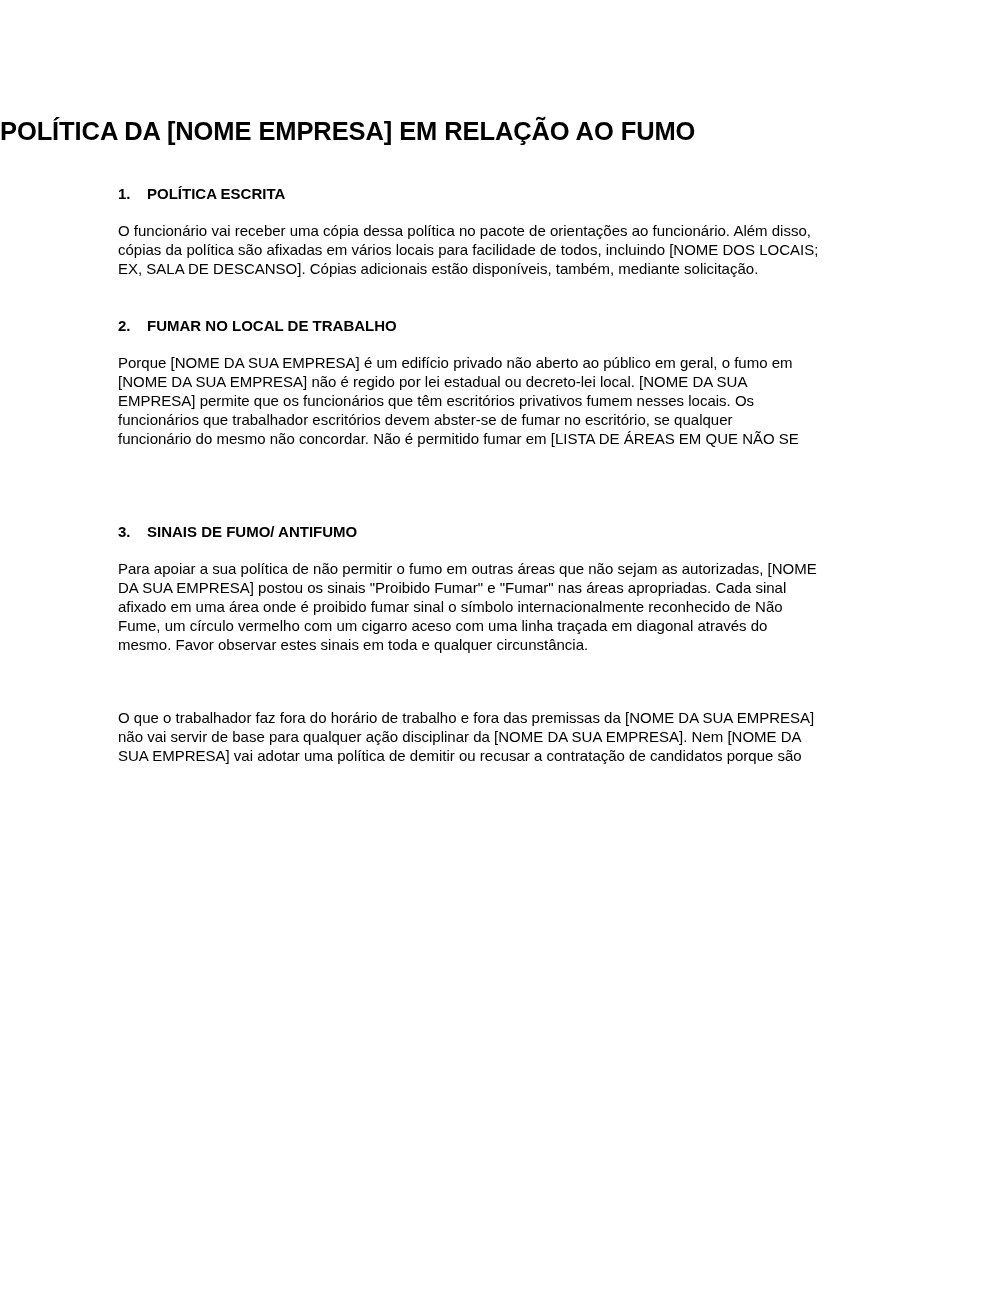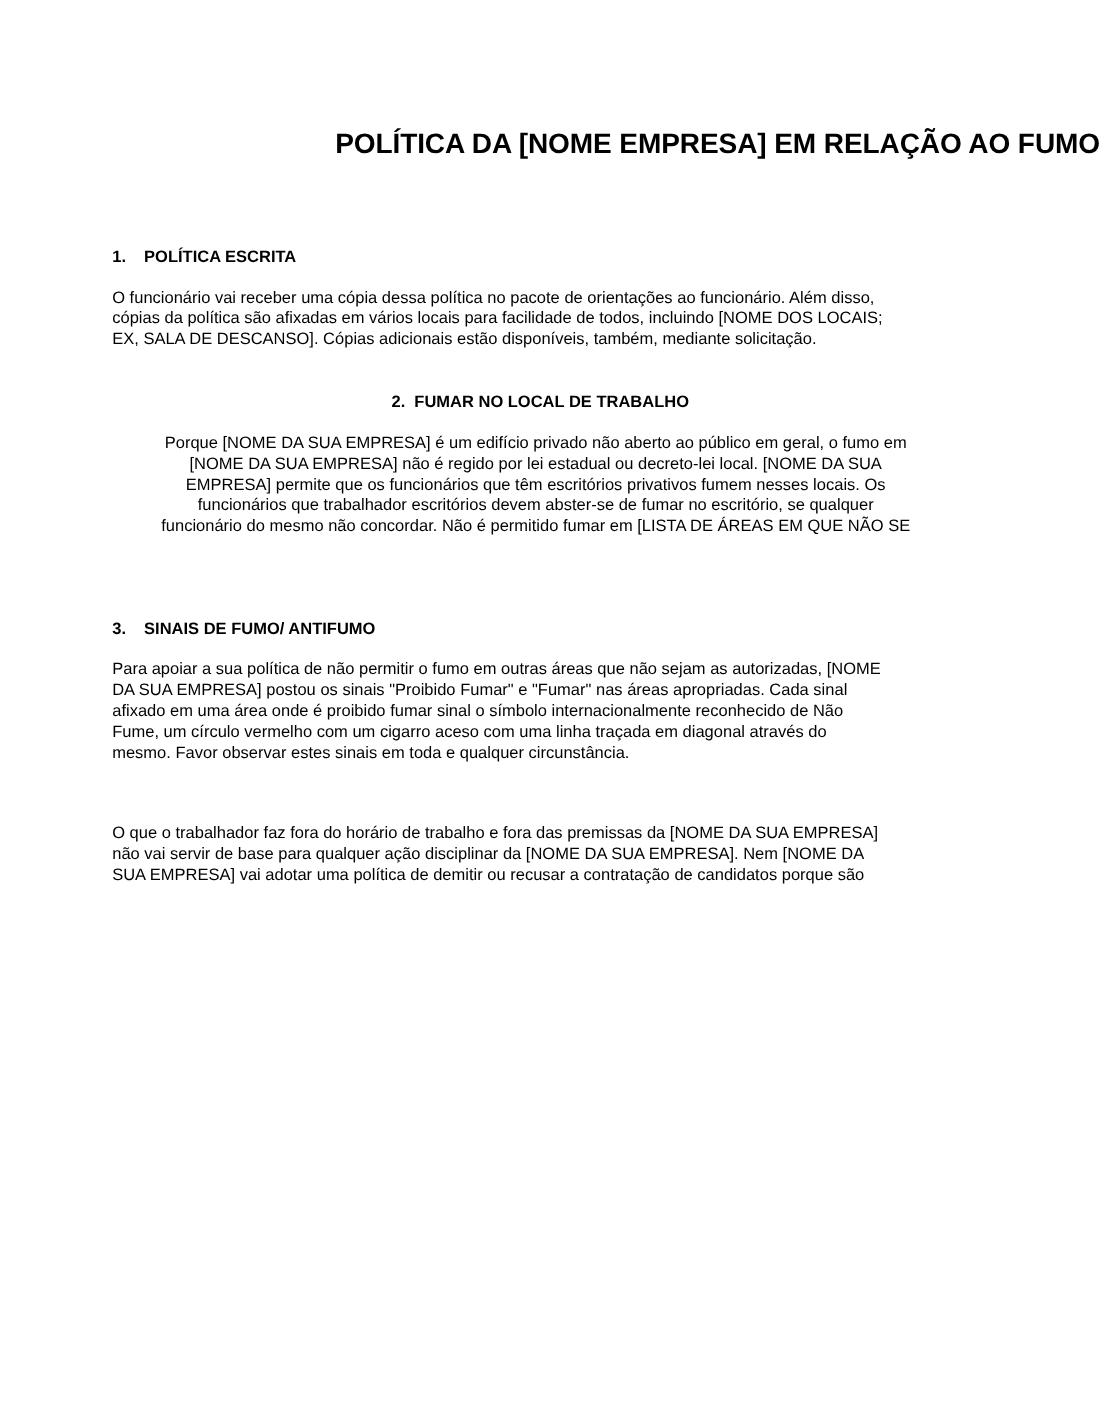--- a/index.html
+++ b/index.html
@@ -1,21 +1,21 @@
 <!DOCTYPE html>
 <html><head>
   <meta charset="utf-8">
   <style>
     html, body { margin: 0; padding: 0; background: #ffffff; }
     body { width: 1000px; height: 1290px; position: relative; overflow: hidden;
            font-family: "Liberation Sans", sans-serif; color: #000; }
     .page { position: absolute; left: 0; top: 0; width: 1000px; height: 1290px; }
-    .title { position: absolute; left: 0; width: 1000px; top: 117px; text-align: right;
+    .title { position: absolute; left: 0; width: 1000px; top: 117px; text-align: left;
              font-weight: bold; font-size: 25.5px; letter-spacing: -0.1px; margin: 0; }
-    .section { position: absolute; left: 102px; width: 770px; margin-top: 40px; }
+    .section { position: absolute; left: 118px; width: 770px; }
     .heading { font-weight: bold; font-size: 15px; margin: 0; height: 19px; line-height: 19px; }
     .heading .num { display: inline-block; width: 29px; }
     .body { font-size: 15px; line-height: 19px; margin: 0; margin-top: 18px; white-space: normal; }
     .line { display: block; white-space: nowrap; }
   </style>
 </head>
 <body>
 
 <div class="page">
   <h1 class="title">POLÍTICA DA [NOME EMPRESA] EM RELAÇÃO AO FUMO</h1>
@@ -24,21 +24,21 @@
     <h2 class="heading">
       <span class="num">1.</span><span>POLÍTICA ESCRITA</span>
     </h2>
     <p class="body">
       <span class="line">O funcionário vai receber uma cópia dessa política no pacote de orientações ao funcionário. Além disso,</span>
       <span class="line">cópias da política são afixadas em vários locais para facilidade de todos, incluindo [NOME DOS LOCAIS;</span>
       <span class="line">EX, SALA DE DESCANSO]. Cópias adicionais estão disponíveis, também, mediante solicitação.</span>
     </p>
   </div>
 
-  <div class="section" style="top:316px;text-align:center;">
+  <div class="section" style="top:316px;">
     <h2 class="heading">
       <span class="num">2.</span><span>FUMAR NO LOCAL DE TRABALHO</span>
     </h2>
     <p class="body">
       <span class="line">Porque [NOME DA SUA EMPRESA] é um edifício privado não aberto ao público em geral, o fumo em</span>
       <span class="line">[NOME DA SUA EMPRESA] não é regido por lei estadual ou decreto-lei local. [NOME DA SUA</span>
       <span class="line">EMPRESA] permite que os funcionários que têm escritórios privativos fumem nesses locais. Os</span>
       <span class="line">funcionários que trabalhador escritórios devem abster-se de fumar no escritório, se qualquer</span>
       <span class="line">funcionário do mesmo não concordar. Não é permitido fumar em [LISTA DE ÁREAS EM QUE NÃO SE</span>
     </p>

